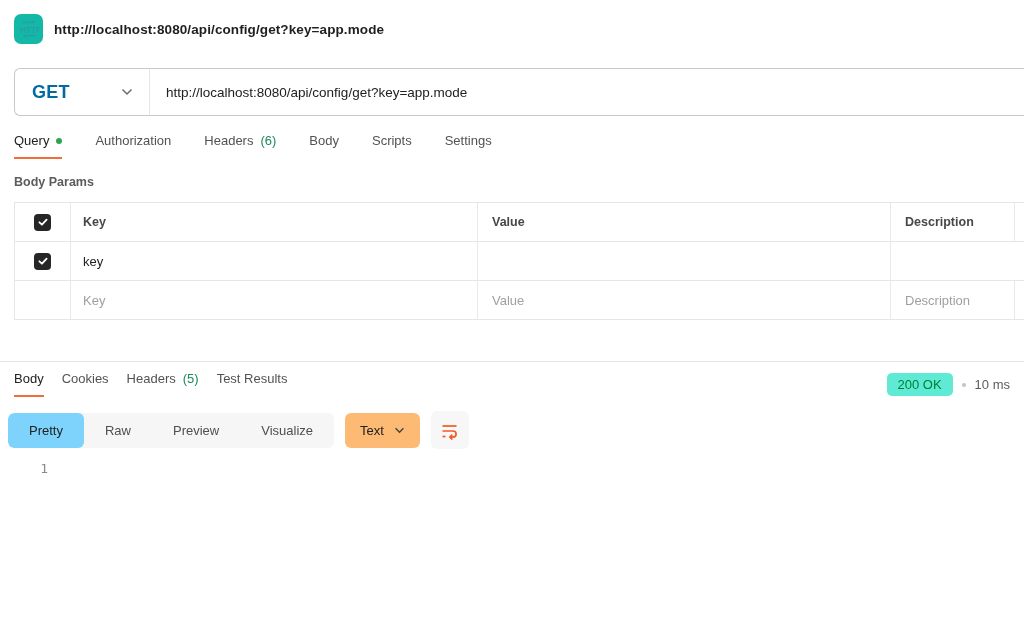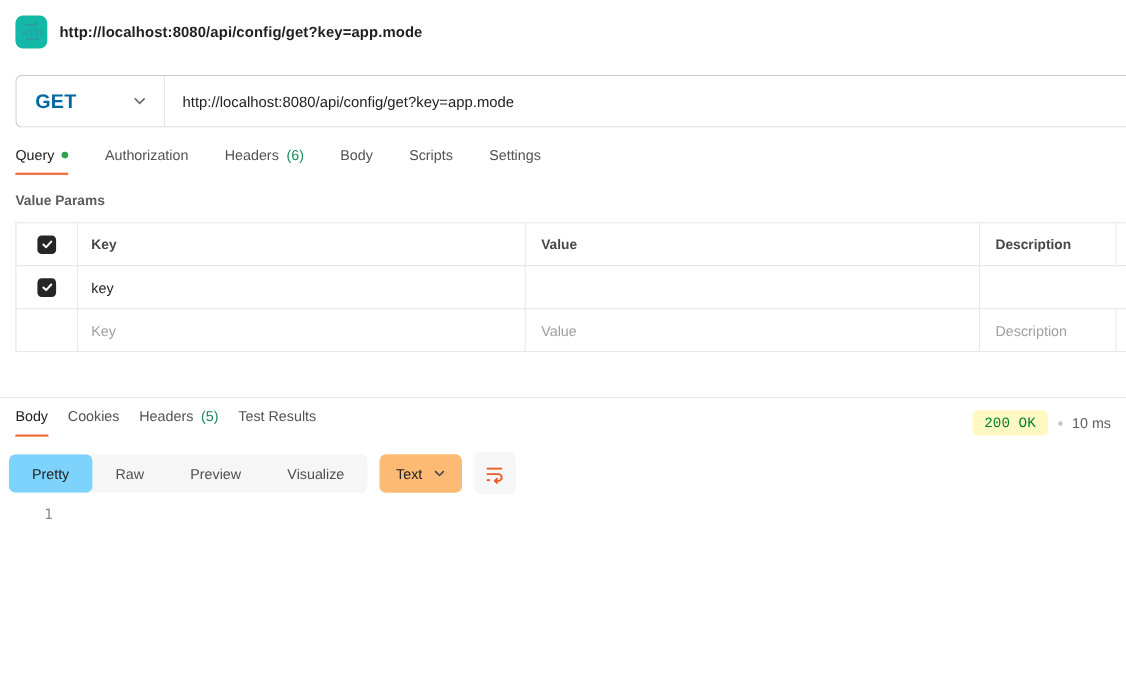--- a/index.html
+++ b/index.html
@@ -44,22 +44,22 @@
   .checkbox { width:17px; height:17px; border-radius:4px; background:#262626; display:flex;
     align-items:center; justify-content:center; cursor:pointer; }
 
   
   .big-divider { margin-top:41px; border-top:1px solid #e6e6e6; width:100%; }
 
   
   .resp-header { margin:9px 14px 0 14px; display:flex; justify-content:space-between; align-items:flex-start; }
   .resp-tabs { display:flex; gap:18px; }
   .resp-meta { display:flex; align-items:center; gap:9px; margin-top:2px; }
-  .status-badge { background:#fef9c3; color:#007f31; padding:4px 11px; border-radius:5px;
-    font-size:13px; cursor:pointer;font-family:Liberation Mono, monospace; }
+  .status-badge { background:#5eead4; color:#007f31; padding:4px 11px; border-radius:5px;
+    font-size:13px; cursor:pointer; }
   .dot-sep { width:4px; height:4px; border-radius:50%; background:#c4c4c4; }
   .time-label { color:#5c5c5c; }
 
   
   .resp-toolbar { margin:14px 0 0 8px; display:flex; align-items:center; gap:11px; }
   .segmented { display:flex; background:#f6f6f6; border-radius:6px; overflow:hidden; }
   .segment { padding:10px 21px; color:#4f4f4f; cursor:pointer; }
   .segment.active { background:#7dd3fc; color:#212121; border-radius:6px; }
   .format-btn { background:#fdba74; border-radius:6px; padding:10px 15px; display:flex;
     align-items:center; gap:10px; cursor:pointer; color:#212121; }
@@ -113,21 +113,21 @@
     <span>Body</span>
   </div>
   <div class="tab">
     <span>Scripts</span>
   </div>
   <div class="tab">
     <span>Settings</span>
   </div>
 </div>
 
-<div class="section-label">Value Params</div>
+<div class="section-label">Body Params</div>
 
 <div class="kv-table">
 
   <div class="kv-row">
     <div class="kv-cell cb">
       <div class="checkbox">
         <svg width="12" height="12" viewBox="0 0 16 16">
           <path d="M3.2 8.4 L6.6 11.6 L12.8 4.8" stroke="#ffffff" stroke-width="2.4" fill="none" stroke-linecap="round" stroke-linejoin="round"></path>
         </svg>
       </div>

